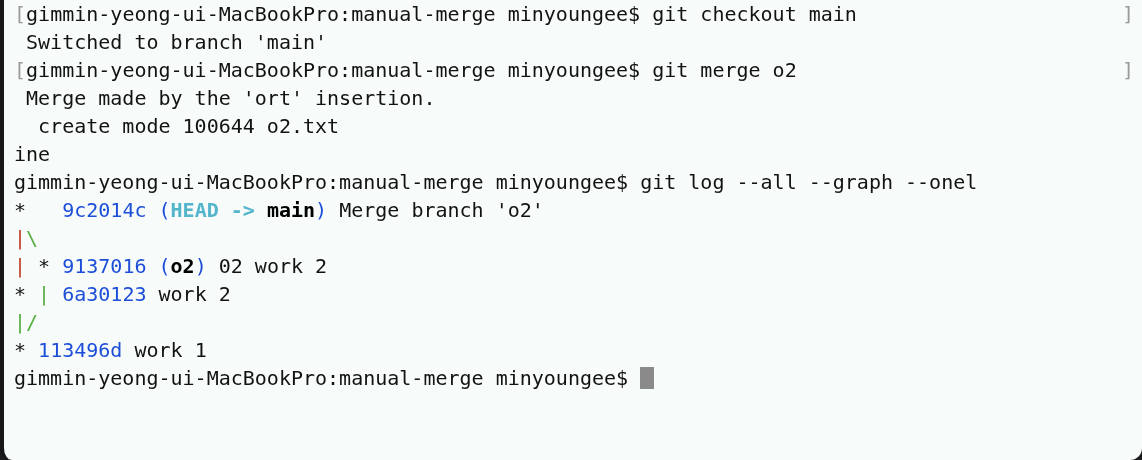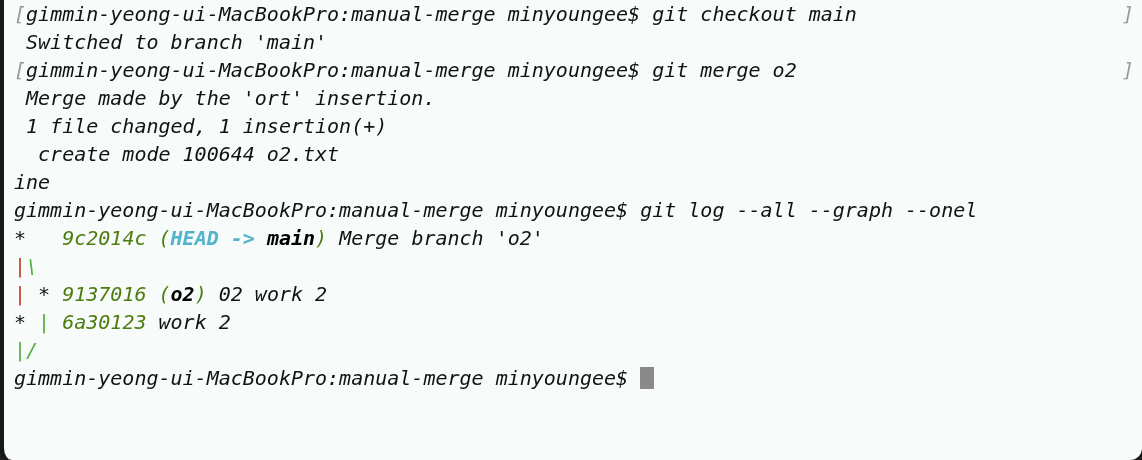--- a/index.html
+++ b/index.html
@@ -23,36 +23,35 @@
     letter-spacing: 0px;
   }
   #screen {
     position: absolute;
     left: 0;
     top: 0;
     right: 0;
     bottom: 0;
     padding: 0px 0 16px 10px;
     box-sizing: border-box;
-    font-style: italic;
   }
   .line {
     height: 28px;
     white-space: pre;
     color: #121212;
     position: relative;
   }
   .seg { white-space: pre; }
 
   
   .c-green    { color: #4faf4f; }
   .c-green-b  { color: #000000; font-weight: bold; }
   .c-graph-g  { color: #55ae3f; }
   .c-graph-r  { color: #c0402c; }
-  .c-olive    { color: #4d7c0f; }
+  .c-olive    { color: #1d4ed8; }
   .c-cyan-b   { color: #52b5cc; font-weight: bold; }
   .c-gray     { color: #9a9a9e; }
   .c-plain    { color: #121212; }
 
   .rbracket {
     position: absolute;
     right: 8px;
     top: 0;
     color: #9a9a9e;
   }
@@ -66,24 +65,24 @@
 </style>
 </head>
 <body>
 
 <div id="terminal-window">
   <div id="screen">
       <div class="line"><span class="seg c-gray">[</span><span class="seg c-plain">gimmin-yeong-ui-MacBookPro:manual-merge minyoungee$ git checkout main</span><span class="rbracket">]</span></div>
       <div class="line"><span class="seg c-plain"> Switched to branch 'main'</span></div>
       <div class="line"><span class="seg c-gray">[</span><span class="seg c-plain">gimmin-yeong-ui-MacBookPro:manual-merge minyoungee$ git merge o2</span><span class="rbracket">]</span></div>
       <div class="line"><span class="seg c-plain"> Merge made by the 'ort' insertion.</span></div>
-      <div class="line"><span class="seg c-plain"> 1 file changed, 1 insertion(+)</span></div>
       <div class="line"><span class="seg c-plain">  create mode 100644 o2.txt</span></div>
       <div class="line"><span class="seg c-plain">ine</span></div>
       <div class="line"><span class="seg c-plain">gimmin-yeong-ui-MacBookPro:manual-merge minyoungee$ git log --all --graph --onel</span></div>
       <div class="line"><span class="seg c-plain">*   </span><span class="seg c-olive">9c2014c </span><span class="seg c-olive">(</span><span class="seg c-cyan-b">HEAD -&gt; </span><span class="seg c-green-b">main</span><span class="seg c-olive">)</span><span class="seg c-plain"> Merge branch 'o2'</span></div>
       <div class="line"><span class="seg c-graph-r">|</span><span class="seg c-graph-g">\</span></div>
       <div class="line"><span class="seg c-graph-r">|</span><span class="seg c-plain"> * </span><span class="seg c-olive">9137016 </span><span class="seg c-olive">(</span><span class="seg c-green-b">o2</span><span class="seg c-olive">)</span><span class="seg c-plain"> 02 work 2</span></div>
       <div class="line"><span class="seg c-plain">* </span><span class="seg c-graph-g">|</span><span class="seg c-plain"> </span><span class="seg c-olive">6a30123</span><span class="seg c-plain"> work 2</span></div>
       <div class="line"><span class="seg c-graph-g">|</span><span class="seg c-graph-g">/</span></div>
+      <div class="line"><span class="seg c-plain">* </span><span class="seg c-olive">113496d</span><span class="seg c-plain"> work 1</span></div>
       <div class="line"><span class="seg c-plain">gimmin-yeong-ui-MacBookPro:manual-merge minyoungee$ </span><span class="cursor"></span></div>
     </div>
 </div>
 
 </body></html>

